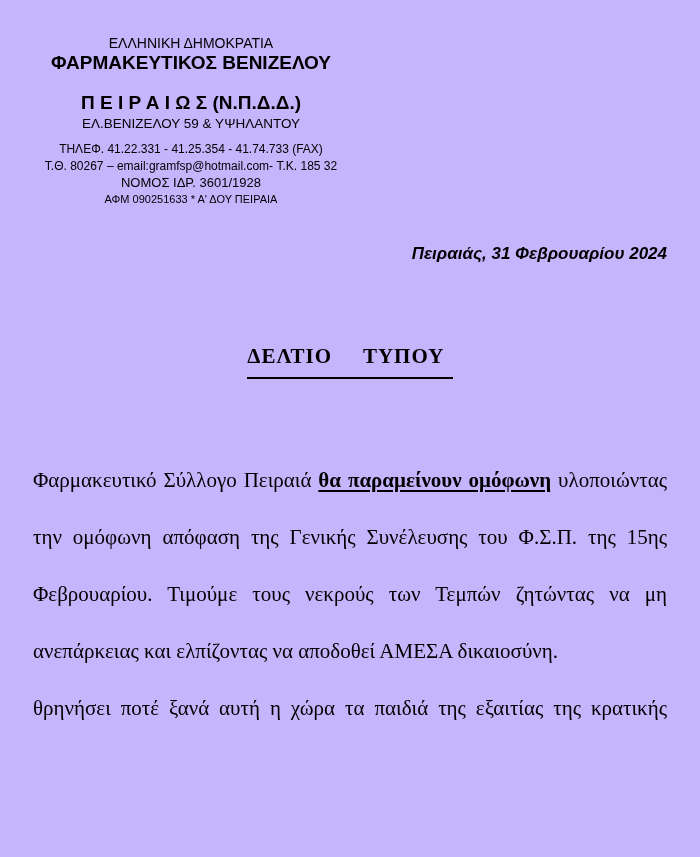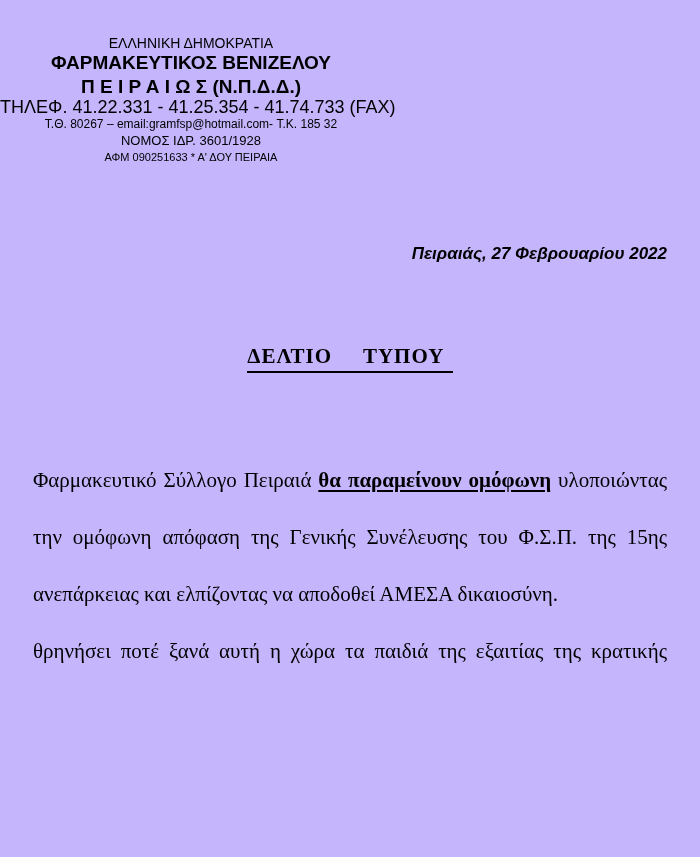--- a/index.html
+++ b/index.html
@@ -23,23 +23,23 @@
     position: absolute;
     left: 0;
     top: 35px;
     width: 382px;
     text-align: center;
     font-family: "Liberation Sans", sans-serif;
     white-space: nowrap;
   }
   .lh-country   { font-size: 14px;   line-height: 17px; font-weight: 400; }
   .lh-orgname   { font-size: 19px;   line-height: 22px; font-weight: 700; }
-  .lh-orgcity   { font-size: 19px;   line-height: 25px; font-weight: 700; white-space: pre; }
+  .lh-orgcity   { font-size: 19px;   line-height: 25px; font-weight: 700; white-space: pre; margin-top: 16px; }
   .lh-address   { font-size: 13.5px; line-height: 18px; }
-  .lh-phones    { font-size: 18px;   line-height: 17px; }
+  .lh-phones    { font-size: 12px;   line-height: 17px; margin-top: 8px; }
   .lh-pobox     { font-size: 12px;   line-height: 17px; }
   .lh-law       { font-size: 13px;   line-height: 16px; }
   .lh-tax       { font-size: 11px;   line-height: 16px; }
 
   
   .date-line {
     position: absolute;
     top: 244px;
     right: 33px;
     font-family: "Liberation Sans", sans-serif;
@@ -58,21 +58,21 @@
     text-align: center;
   }
   .title-text {
     display: inline-block;
     font-family: "Liberation Serif", serif;
     font-size: 21px;
     font-weight: 700;
     letter-spacing: 1px;
     white-space: pre;
     border-bottom: 2px solid #000000;
-    padding: 0 2px 2px 0;
+    padding: 0 2px 8px 0;
   }
 
   
   .press-body {
     position: absolute;
     left: 33px;
     top: 452px;
     width: 634px;
     font-family: "Liberation Serif", serif;
     font-size: 21px;
@@ -97,32 +97,34 @@
 </style>
 </head>
 <body>
 
 <div class="page">
 
   <div class="letterhead">
     <div class="lh-country">ΕΛΛΗΝΙΚΗ ΔΗΜΟΚΡΑΤΙΑ</div>
     <div class="lh-orgname">ΦΑΡΜΑΚΕΥΤΙΚΟΣ ΒΕΝΙΖΕΛΟΥ</div>
     <div class="lh-orgcity">Π Ε Ι Ρ Α Ι Ω Σ (Ν.Π.Δ.Δ.)</div>
+    <div class="lh-address">ΕΛ.ΒΕΝΙΖΕΛΟΥ 59 &amp; ΥΨΗΛΑΝΤΟΥ</div>
     <div class="lh-phones">ΤΗΛΕΦ. 41.22.331 - 41.25.354 - 41.74.733 (FAX)</div>
     <div class="lh-pobox">Τ.Θ. 80267 – email:gramfsp@hotmail.com- Τ.Κ. 185 32</div>
     <div class="lh-law">ΝΟΜΟΣ ΙΔΡ. 3601/1928</div>
     <div class="lh-tax">ΑΦΜ 090251633 * Α' ΔΟΥ ΠΕΙΡΑΙΑ</div>
   </div>
 
-  <div class="date-line">Πειραιάς, 27 Φεβρουαρίου 2022</div>
+  <div class="date-line">Πειραιάς, 31 Φεβρουαρίου 2024</div>
 
   <div class="title-wrap">
     <span class="title-text">ΔΕΛΤΙΟ     ΤΥΠΟΥ </span>
   </div>
 
   <div class="press-body">
       <div class="body-line"><span class="seg">Φαρμακευτικό Σύλλογο Πειραιά </span><span class="seg emph">θα παραμείνουν ομόφωνη</span><span class="seg"> υλοποιώντας</span></div>
       <div class="body-line"><span class="seg">την ομόφωνη απόφαση της Γενικής Συνέλευσης του Φ.Σ.Π. της 15ης</span></div>
+      <div class="body-line"><span class="seg">Φεβρουαρίου. Τιμούμε τους νεκρούς των Τεμπών ζητώντας να μη</span></div>
       <div class="body-line last"><span class="seg">ανεπάρκειας και ελπίζοντας να αποδοθεί ΑΜΕΣΑ δικαιοσύνη.</span></div>
       <div class="body-line"><span class="seg">θρηνήσει ποτέ ξανά αυτή η χώρα τα παιδιά της εξαιτίας της κρατικής</span></div>
     </div>
 
 </div>
 
 </body></html>

